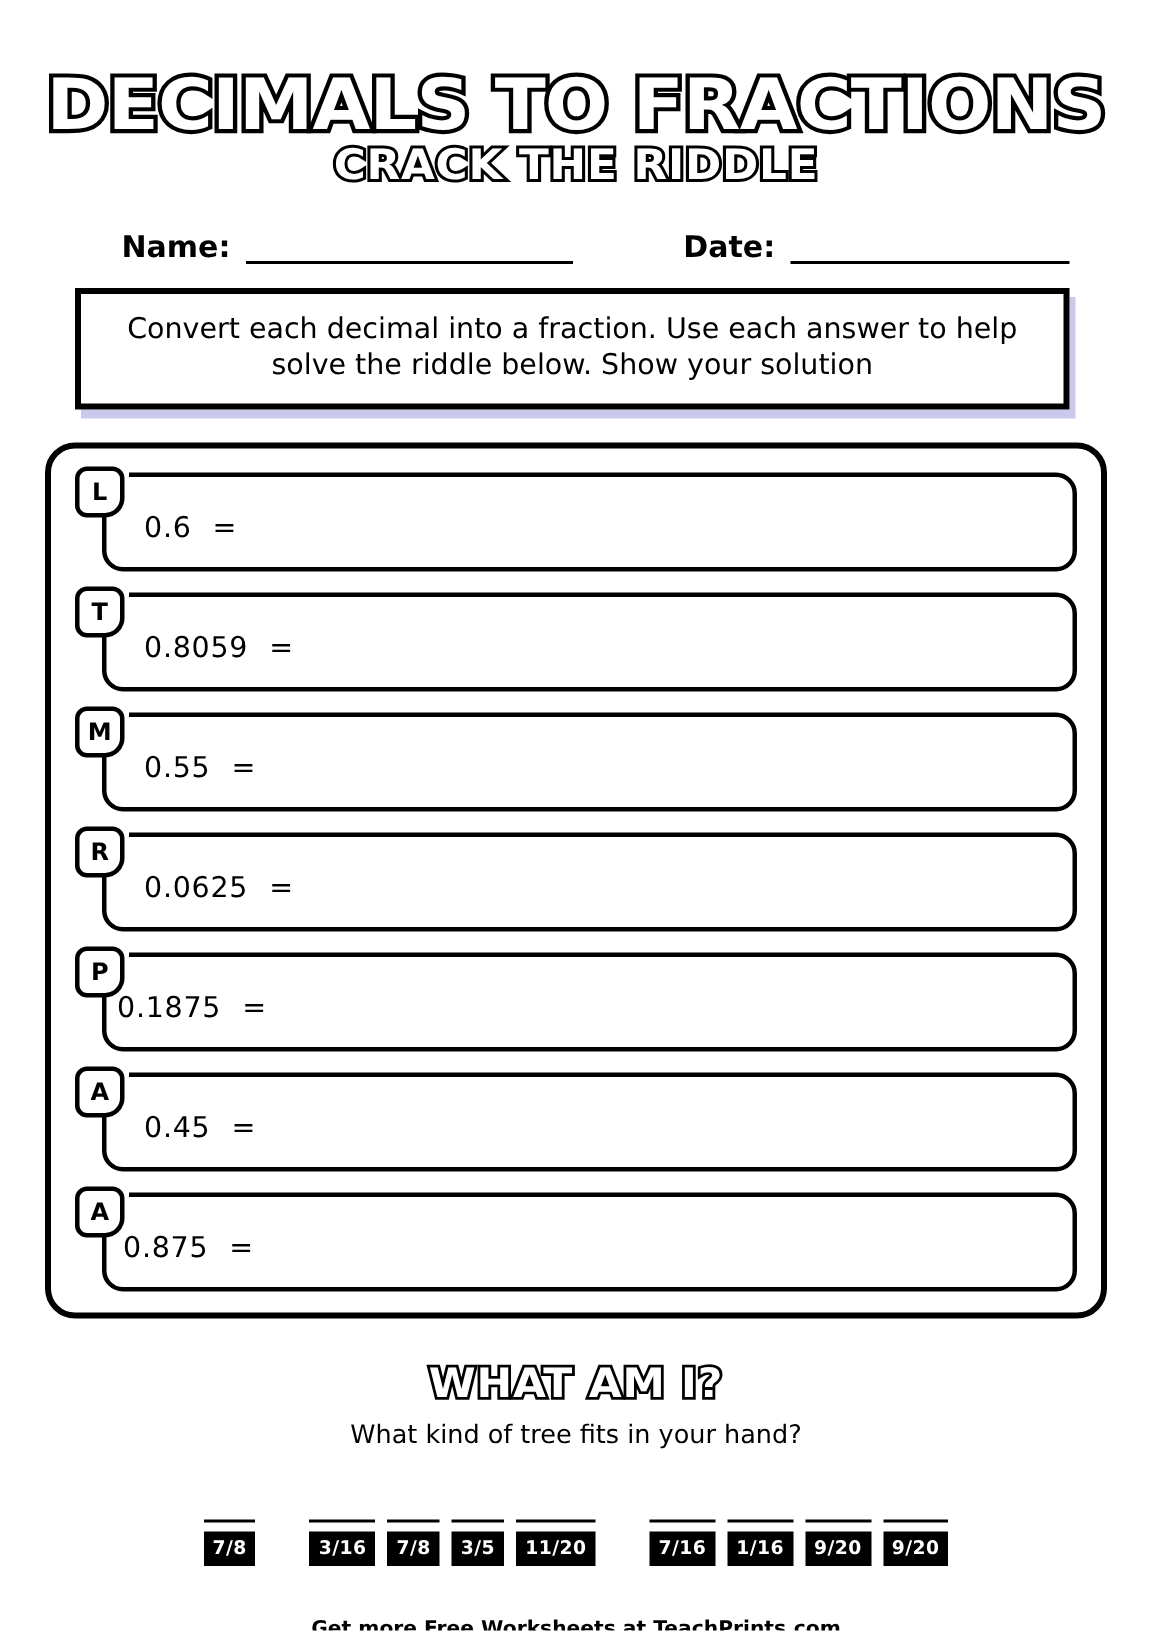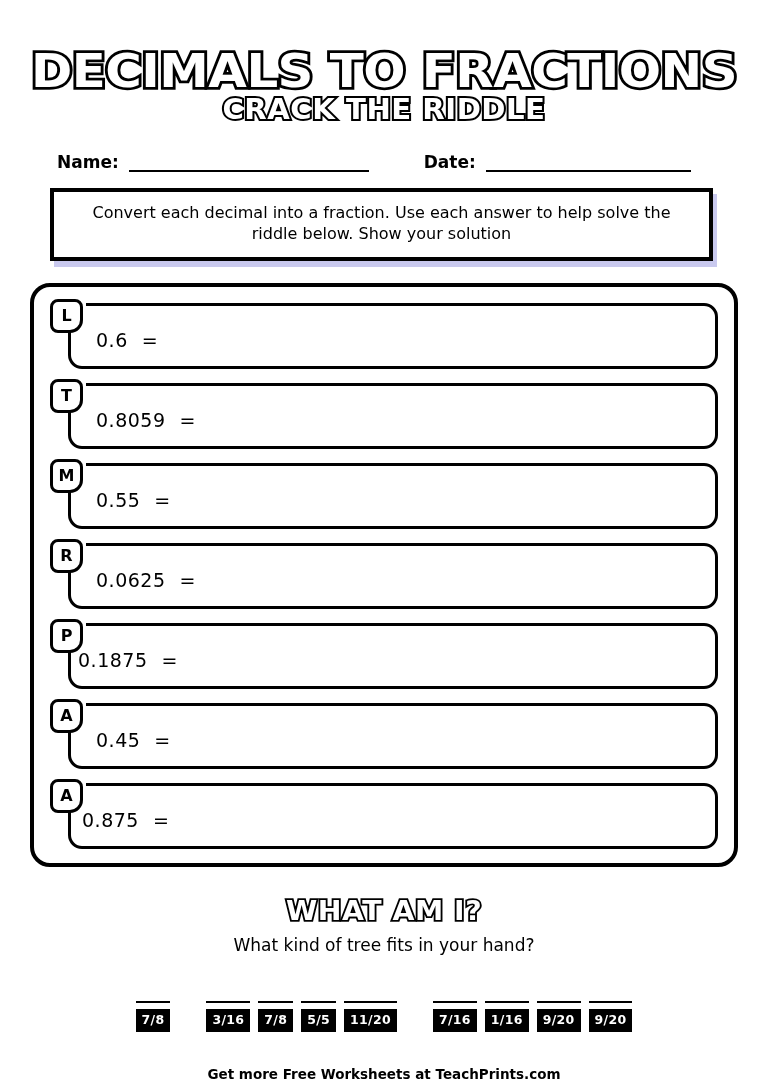--- a/index.html
+++ b/index.html
@@ -58,23 +58,24 @@
   
   .namedate {
     display: flex;
     align-items: flex-end;
     margin: 28px 0 0 0;
     padding: 0 55px 0 57px;
     font-size: 17px;
     font-weight: bold;
   }
   .nd-label {
-    font-size: 17px;
+    font-size: 20px;
     font-weight: bold;
     white-space: nowrap;
+    margin-left: 24px;
   }
   .nd-line {
     border-bottom: 2px solid #000;
     height: 15px;
   }
   .nd-name-line { width: 240px; margin-left: 10px; }
   .nd-gap { width: 55px; }
   .nd-date-line { width: 205px; margin-left: 10px; }
 
   
@@ -89,21 +90,21 @@
     right: -4px;
     bottom: -6px;
     background: #c9c9ee;
   }
   .instr-box {
     position: relative;
     border: 4px solid #000;
     background: #fff;
     padding: 11px 26px 13px 26px;
     text-align: center;
-    font-size: 16px;
+    font-size: 19px;
     line-height: 1.28;
     font-weight: 500;
   }
 
   
   .problems-outer {
     margin: 22px 30px 0 30px;
     border: 4.5px solid #000;
     border-radius: 20px;
     padding: 12px 14px 12px 16px;
@@ -362,21 +363,21 @@
       <div class="ans-slot">
         <div class="ans-line"></div>
         <div class="ans-tile">3/16</div>
       </div>
       <div class="ans-slot">
         <div class="ans-line"></div>
         <div class="ans-tile">7/8</div>
       </div>
       <div class="ans-slot">
         <div class="ans-line"></div>
-        <div class="ans-tile">5/5</div>
+        <div class="ans-tile">3/5</div>
       </div>
       <div class="ans-slot">
         <div class="ans-line"></div>
         <div class="ans-tile">11/20</div>
       </div>
     </div>
 
     <div class="ans-group">
       <div class="ans-slot">
         <div class="ans-line"></div>

